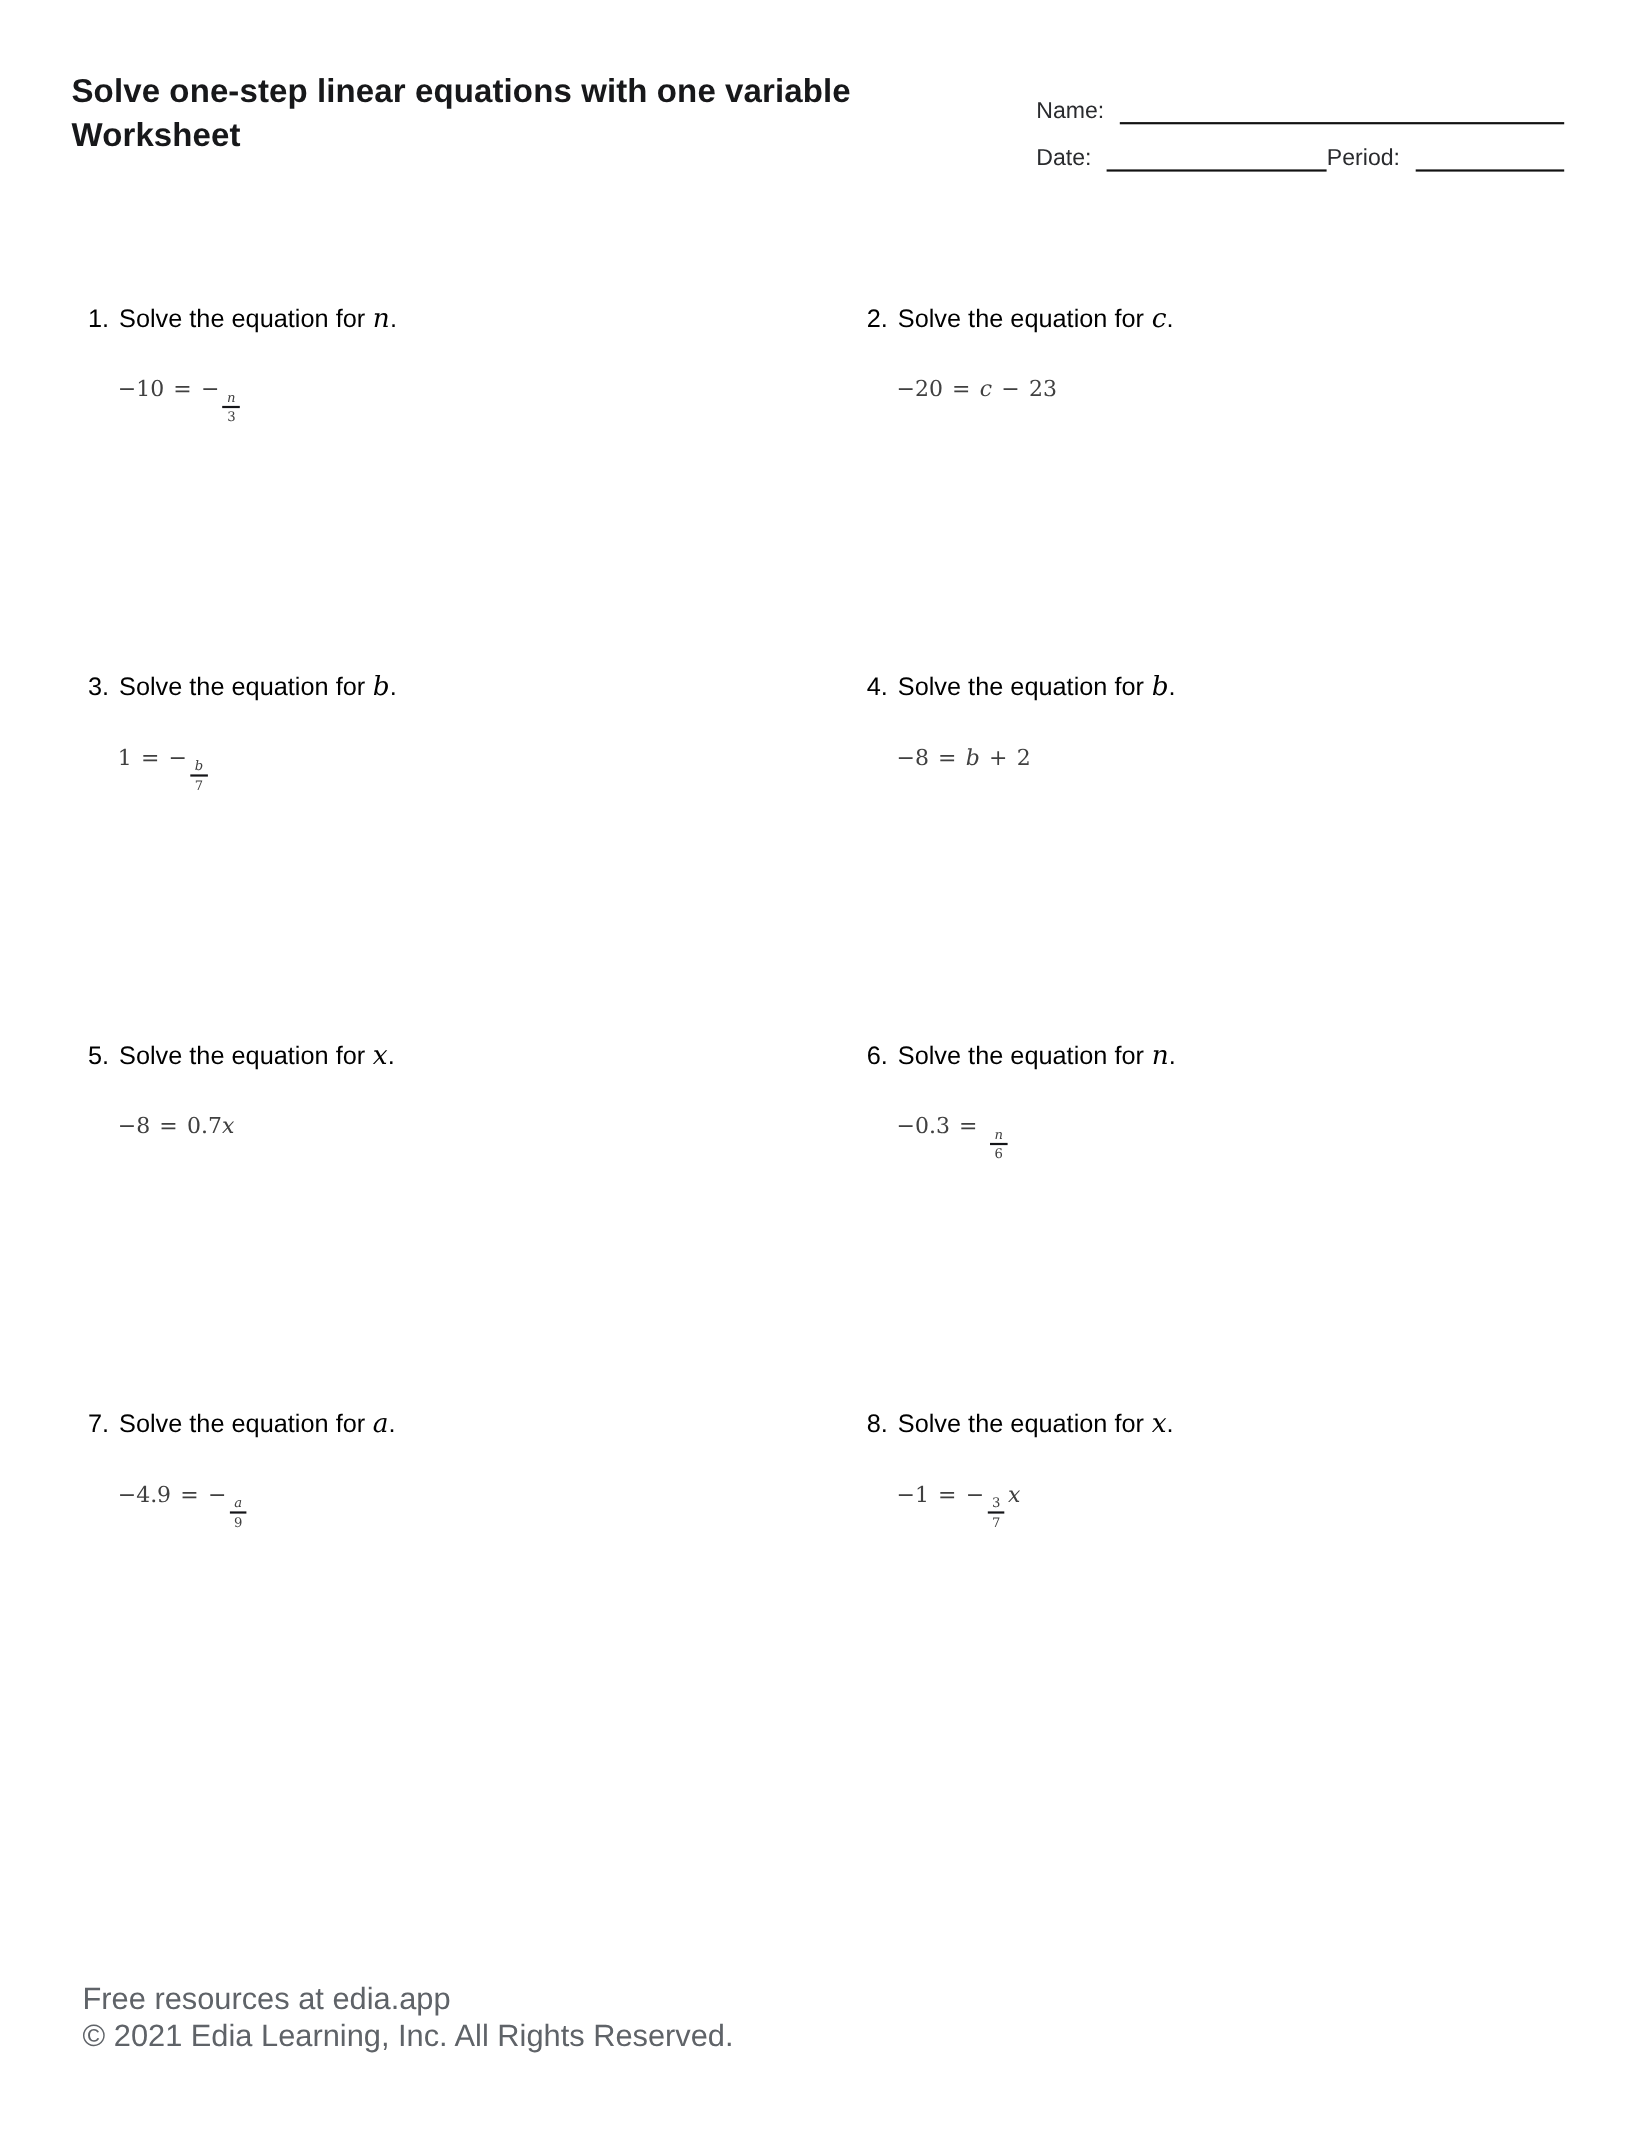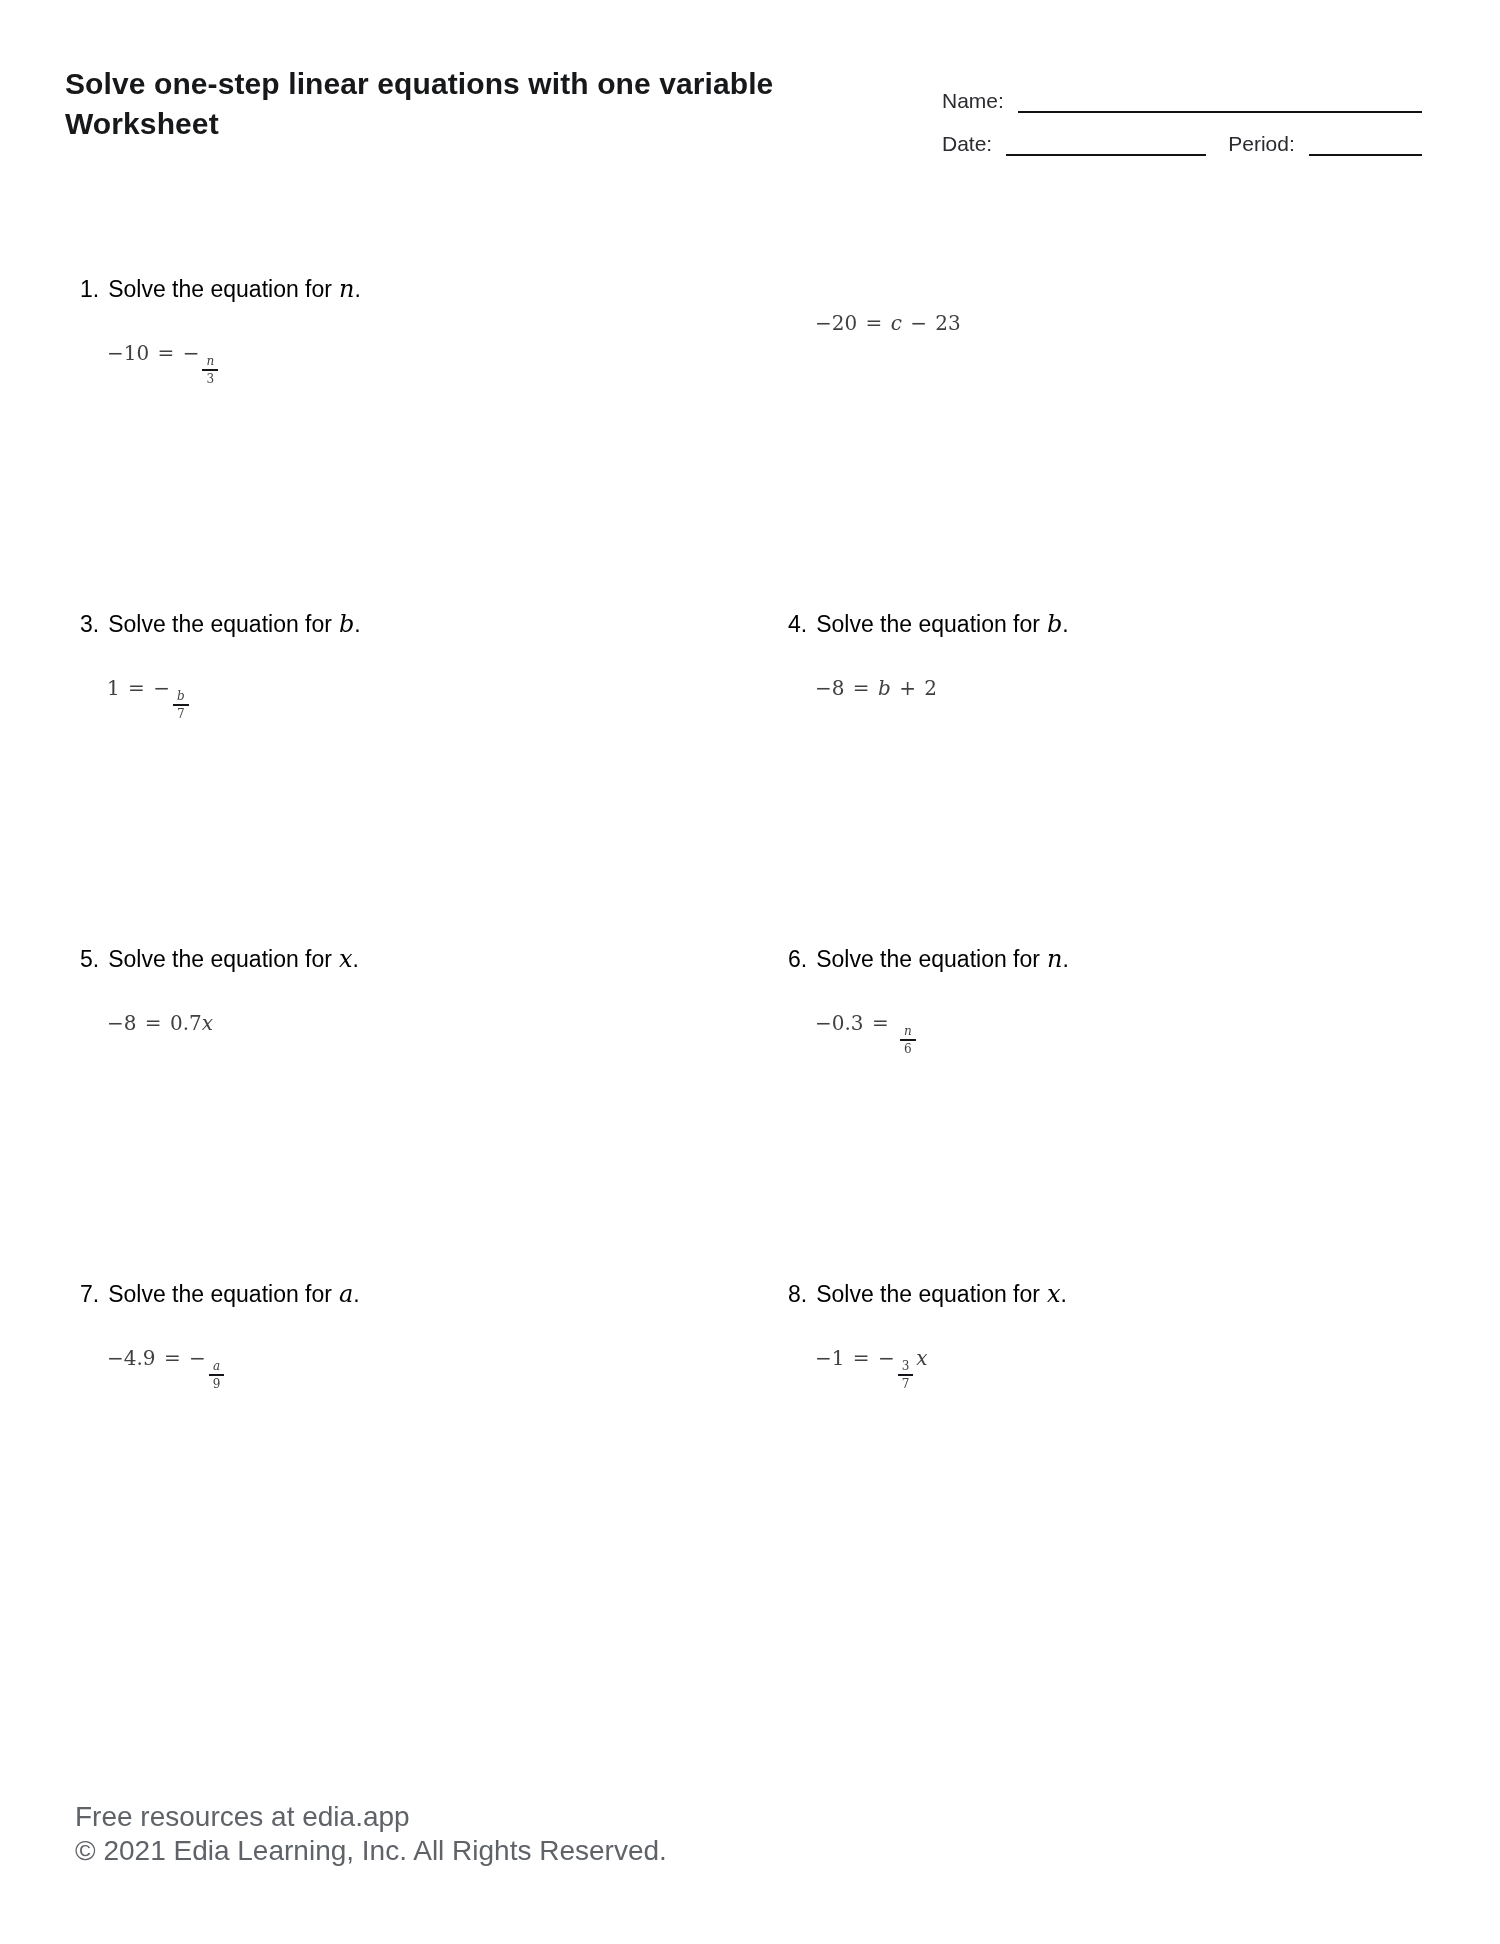--- a/index.html
+++ b/index.html
@@ -40,21 +40,21 @@
   }
   .hf-row + .hf-row { margin-top: 13px; }
   .hf-label { white-space: nowrap; }
   .hf-line {
     border-bottom: 2.5px solid #121212;
     height: 22px;
     margin-left: 14px;
   }
   .hf-line.grow { flex: 1 1 auto; }
   .hf-line.date-line { width: 200px; }
-  .hf-label.period { margin-left: 22px; }
+  .hf-label.period { }
 
   
   .problems {
     position: absolute;
     left: 80px;
     top: 274px;
     width: 1416px;
     display: grid;
     grid-template-columns: 708px 708px;
     grid-auto-rows: 335px;
@@ -133,20 +133,23 @@
     <div class="prompt">
       <span class="p-num">1.</span><span class="p-text">Solve the equation for</span><span class="p-var">n</span><span class="p-dot">.</span>
     </div>
     <div class="equation"><span class="mrun">−10 = −</span><span class="mfrac">
           <span class="num mvar">n</span>
           <span class="den">3</span>
         </span></div>
   </div>
 
   <div class="problem">
+    <div class="prompt">
+      <span class="p-num">2.</span><span class="p-text">Solve the equation for</span><span class="p-var">c</span><span class="p-dot">.</span>
+    </div>
     <div class="equation"><span class="mrun">−20 = </span><span class="mvar">c</span><span class="mrun"> − 23</span></div>
   </div>
 
   <div class="problem">
     <div class="prompt">
       <span class="p-num">3.</span><span class="p-text">Solve the equation for</span><span class="p-var">b</span><span class="p-dot">.</span>
     </div>
     <div class="equation"><span class="mrun">1 = −</span><span class="mfrac">
           <span class="num mvar">b</span>
           <span class="den">7</span>

